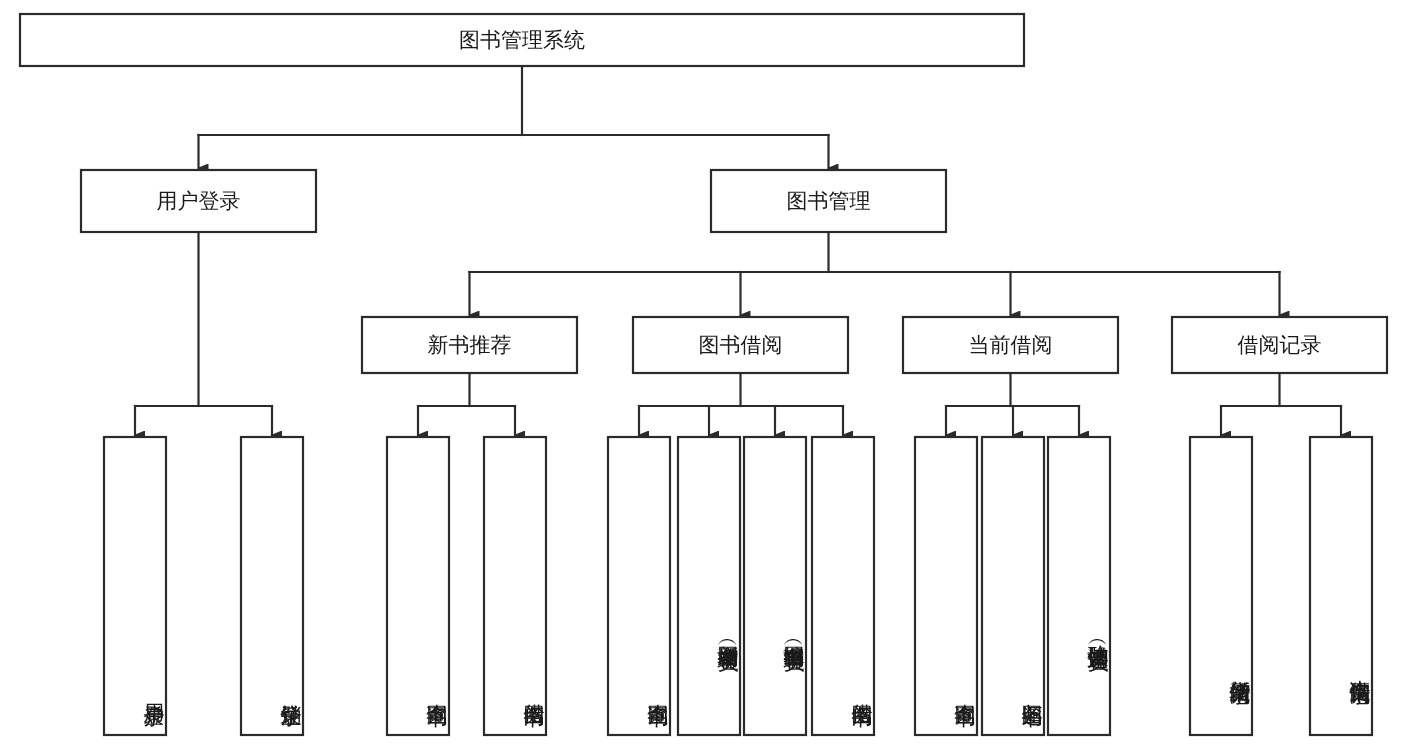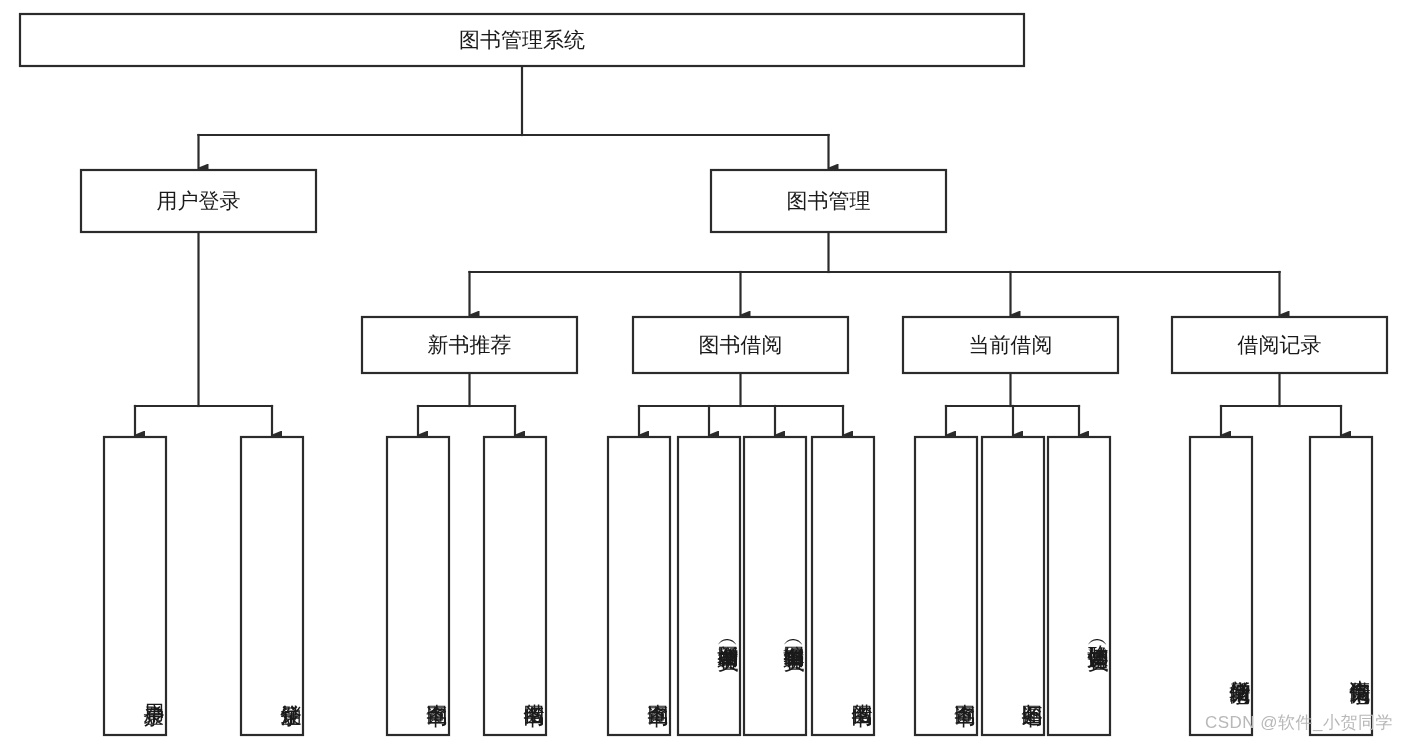--- a/index.html
+++ b/index.html
@@ -184,14 +184,13 @@
         <span>确认归还（管理员）</span>
       </div>
       <div class="vtext-wrap" style="left: 1190px; top: 437px; width: 62px; height: 298px; padding-top: 80px;">
         <span>新增借阅记录</span>
       </div>
       <div class="vtext-wrap" style="left: 1310px; top: 437px; width: 62px; height: 298px; padding-top: 80px;">
         <span>查询借阅记录</span>
       </div>
     </div>
 
-  <div class="watermark">CSDN @软件_小贺同学</div>
 </div>
 
 </body></html>

